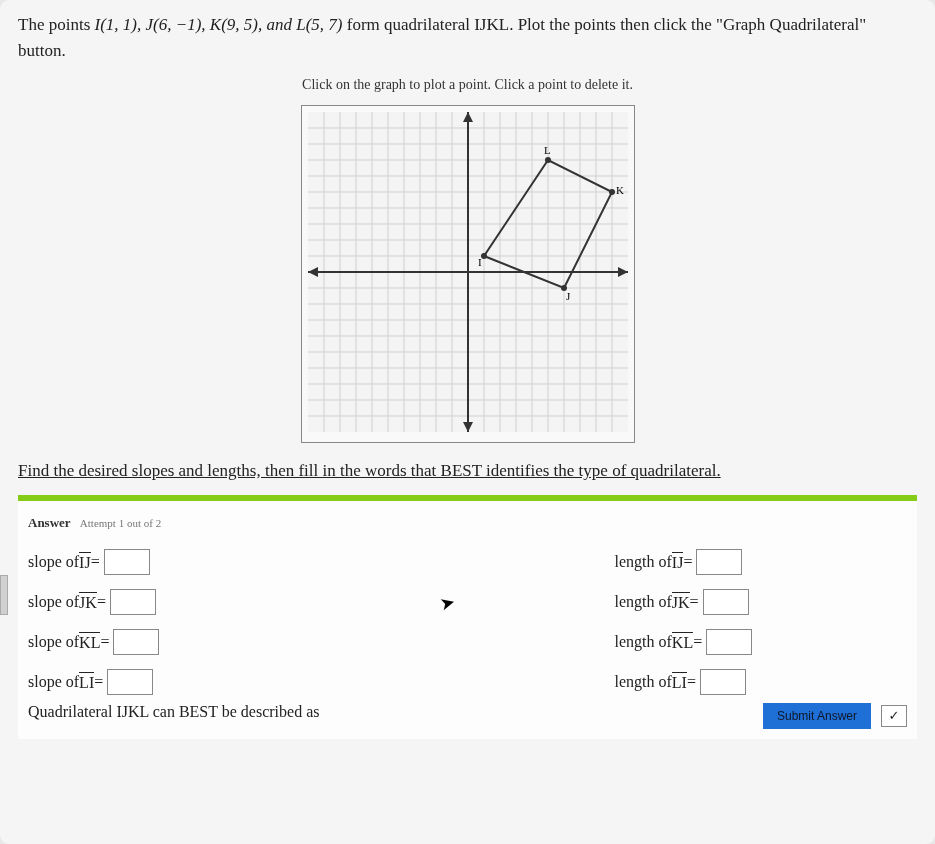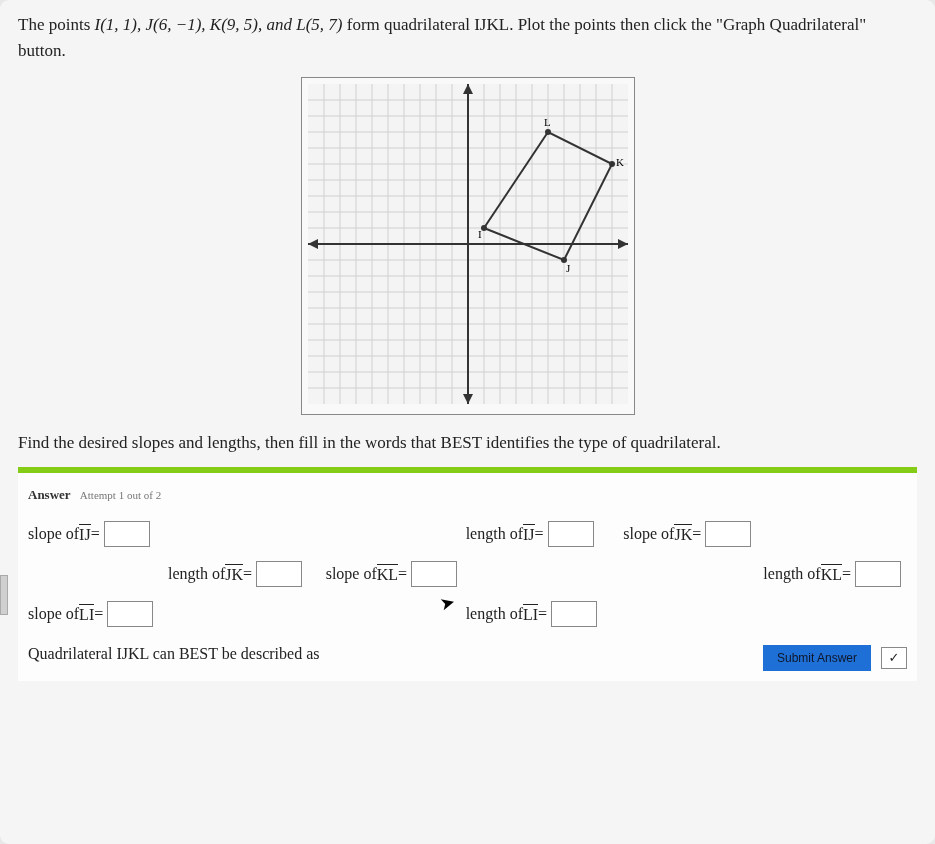--- a/index.html
+++ b/index.html
@@ -38,38 +38,39 @@
   }
   .graph-box {
     border: 1px solid #888;
     background: #f9f9f9;
     padding: 6px;
   }
   .find-text {
     font-size: 17px;
     color: #222;
     margin: 18px 0 14px 0;
+    text-decoration: underline;
   }
   .answer-section {
     border-top: 6px solid #84cc16;
     background: #fdfdfd;
     padding: 14px 10px 10px 10px;
   }
   .answer-header {
     font-size: 13px;
     margin-bottom: 18px;
   }
   .answer-header .ans-label { font-weight: bold; color: #333; }
   .answer-header .attempt { color: #777; font-size: 11px; margin-left: 6px; }
   .fields-grid {
     display: grid;
-    grid-template-columns: 1fr 1fr 1fr;
+    grid-template-columns: 1fr 1fr;
     column-gap: 120px;
     row-gap: 20px;
-    margin-bottom: 18px;
+    margin-bottom: 8px;
     gap: 14px;
   }
   .field-row {
     display: flex;
     align-items: center;
     font-size: 16px;
     color: #222;
   }
   .field-row .seg { position: relative; display: inline-block; padding-top: 1px; }
   .field-row .seg::before {
@@ -137,20 +138,21 @@
 </style>
 </head>
 <body>
 
 <div class="page">
 
   <div class="problem-text">
     <span>The points </span><i>I(1, 1), J(6, −1), K(9, 5), and L(5, 7)</i><span> form quadrilateral IJKL. Plot the points then click the "Graph Quadrilateral" button.</span>
   </div>
 
+  <div class="instruction">Click on the graph to plot a point. Click a point to delete it.</div>
 
   <div class="graph-wrap">
     <div class="graph-box">
       <svg width="320" height="320" viewBox="0 0 320 320">
         <rect x="0" y="0" width="320" height="320" fill="#f4f4f4"></rect>
         <g stroke="#cfcfcf" stroke-width="1">
           <line x1="16" y1="0" x2="16" y2="320"></line>
             <line x1="32" y1="0" x2="32" y2="320"></line>
             <line x1="48" y1="0" x2="48" y2="320"></line>
             <line x1="64" y1="0" x2="64" y2="320"></line>

